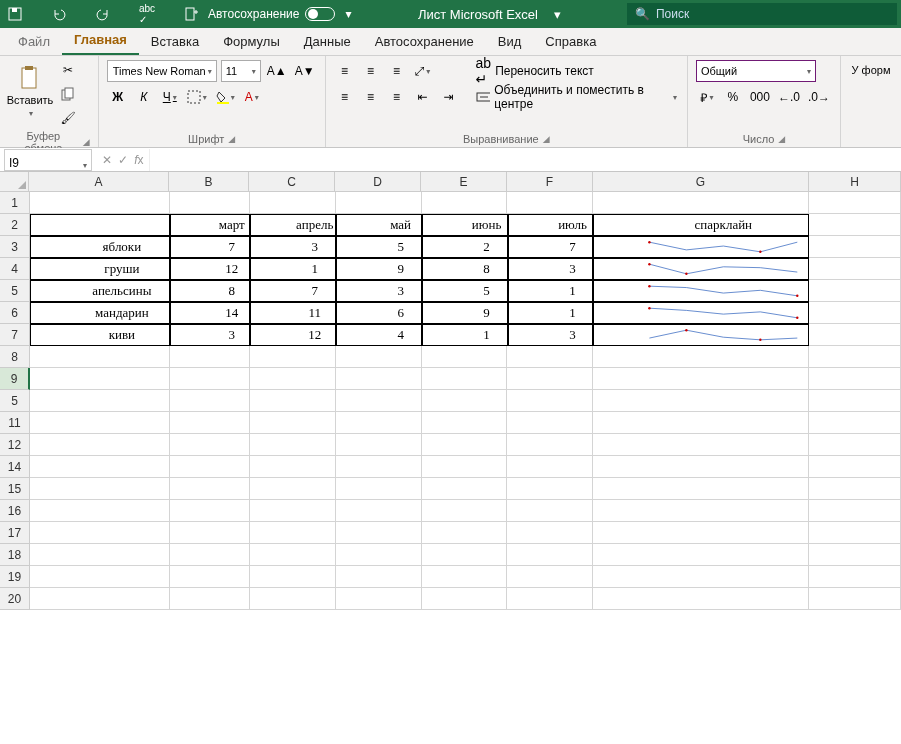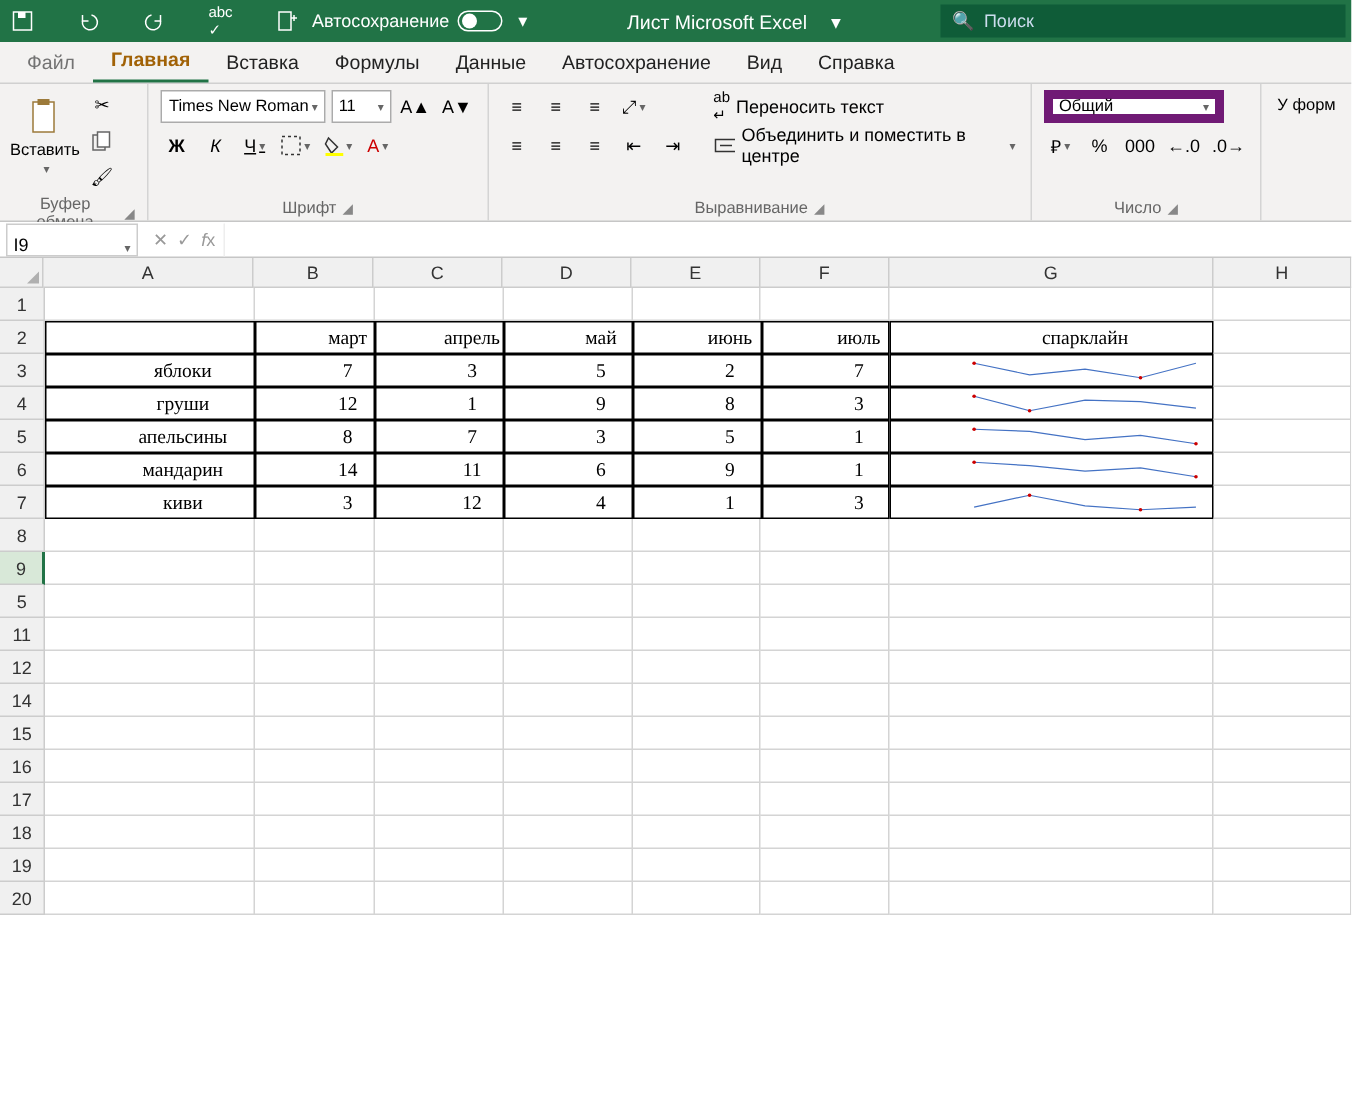--- a/index.html
+++ b/index.html
@@ -35,21 +35,21 @@
 .minicol .mini { width: 20px; height: 20px; display: flex; align-items: center; justify-content: center; cursor: pointer; }
 .fontbox { display: flex; flex-direction: column; gap: 4px; }
 .fontbox .row { display: flex; gap: 4px; align-items: center; }
 .fontname { width: 110px; height: 22px; border: 1px solid #ababab; background: #fff; font-size: 11px; padding: 0 4px; display: flex; align-items: center; justify-content: flex-end; }
 .fontsize { width: 40px; height: 22px; border: 1px solid #ababab; background: #fff; font-size: 11px; padding: 0 4px; display: flex; align-items: center; justify-content: space-between; }
 .iconbtn { min-width: 22px; height: 22px; display: flex; align-items: center; justify-content: center; cursor: pointer; font-size: 12px; padding: 0 2px; }
 .iconbtn.bold { font-weight: bold; }
 .iconbtn.italic { font-style: italic; }
 .iconbtn.underline { text-decoration: underline; }
 .dd { font-size: 8px; color: #666; margin-left: 2px; }
-.numfmt { width: 120px; height: 22px; border: 6px solid #701a75; background: #fff; font-size: 11px; padding: 0 4px; display: flex; align-items: center; justify-content: space-between; }
+.numfmt { width: 120px; height: 22px; border: 1px solid #701a75; background: #fff; font-size: 11px; padding: 0 4px; display: flex; align-items: center; justify-content: space-between; }
 
 
 .fxbar { height: 24px; border-bottom: 1px solid #c6c6c6; display: flex; align-items: center; background: #fff; }
 .namebox { width: 88px; height: 22px; border: 1px solid #ccc; margin: 0 4px; display: flex; align-items: flex-end; justify-content: space-between; padding: 0 4px; font-size: 12px; }
 .fxbtns { display: flex; gap: 6px; padding: 0 6px; color: #999; }
 .fxbtns span { cursor: pointer; }
 .fxinput { flex: 1; height: 22px; border-left: 1px solid #eee; padding: 0 6px; display: flex; align-items: center; font-size: 12px; }
 
 
 .sheet { flex: 1; overflow: hidden; display: flex; flex-direction: column; }
@@ -217,21 +217,21 @@
           <div class="iconbtn">≡</div>
           <div class="iconbtn">≡</div>
           <div class="iconbtn">≡</div>
           <div class="iconbtn">⇤</div>
           <div class="iconbtn">⇥</div>
         </div>
       </div>
       <div class="fontbox" style="margin-left:8px">
         <div class="row">
           <div class="iconbtn" style="width:auto">
-            <span style="font-size:10px;margin-right:4px">ab<br>↵</span>
+            <span style="font-size:14px;margin-right:4px">ab<br>↵</span>
             <span>Переносить текст</span>
           </div>
         </div>
         <div class="row">
           <div class="iconbtn" style="width:auto">
             <svg width="16" height="14" style="margin-right:4px">
                 <rect x="1" y="3" width="14" height="8" fill="none" stroke="#333"></rect>
                 <path d="M4 7 L12 7" stroke="#333"></path>
               </svg>
             <span>Объединить и поместить в центре</span>

